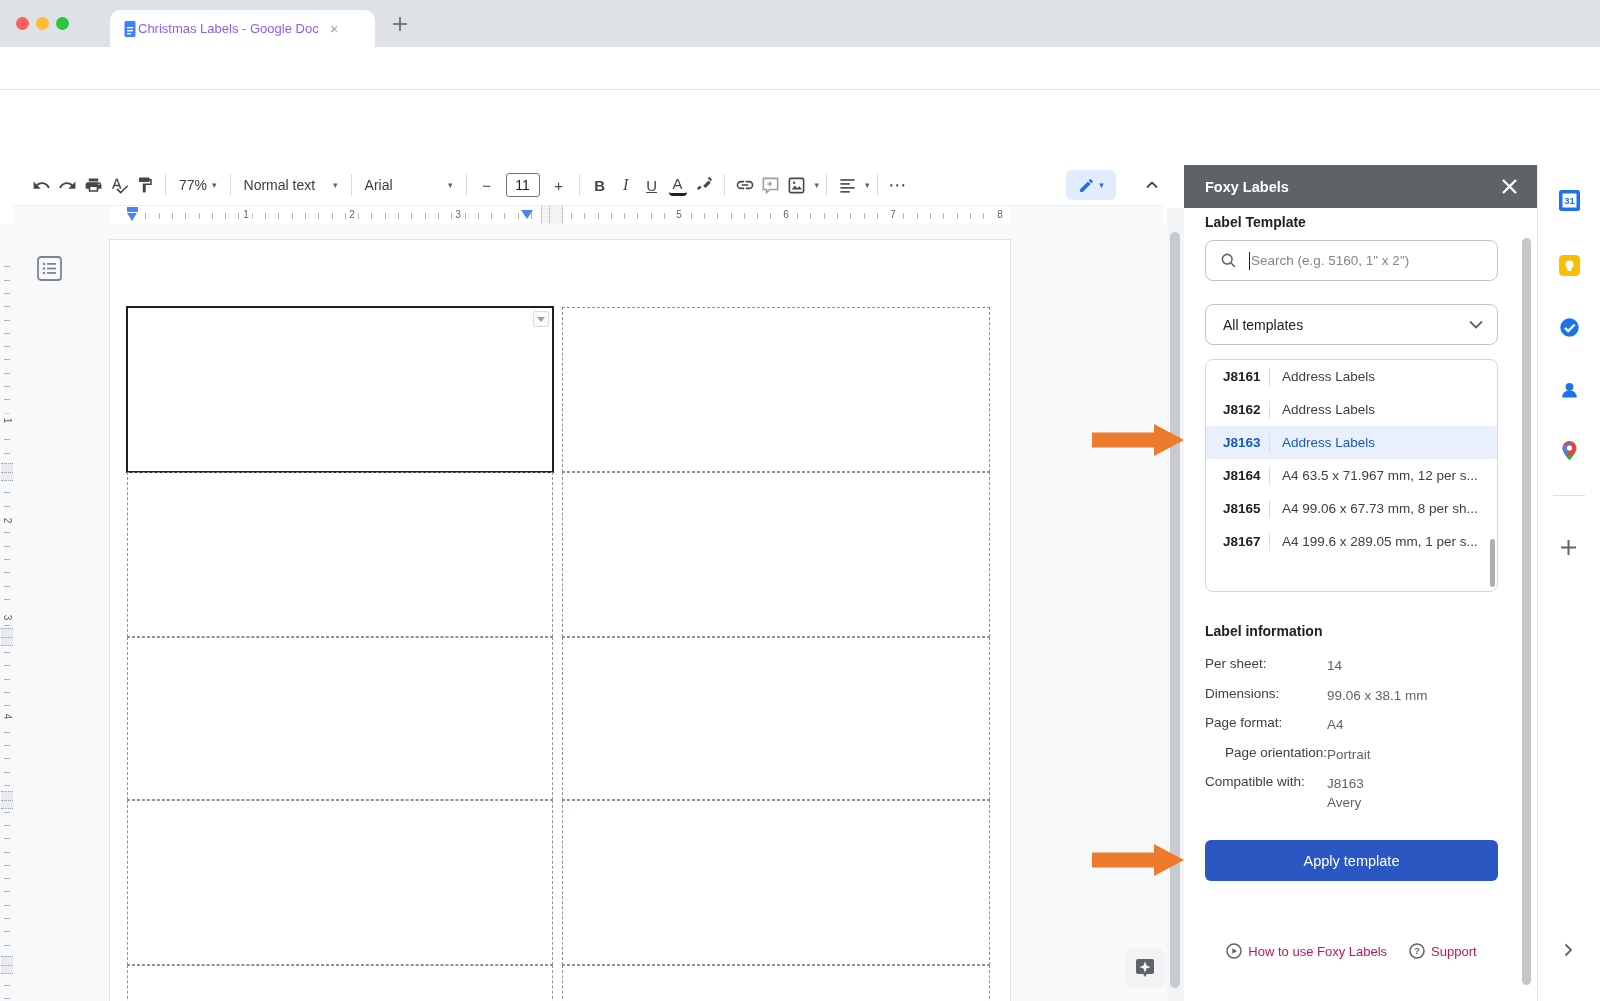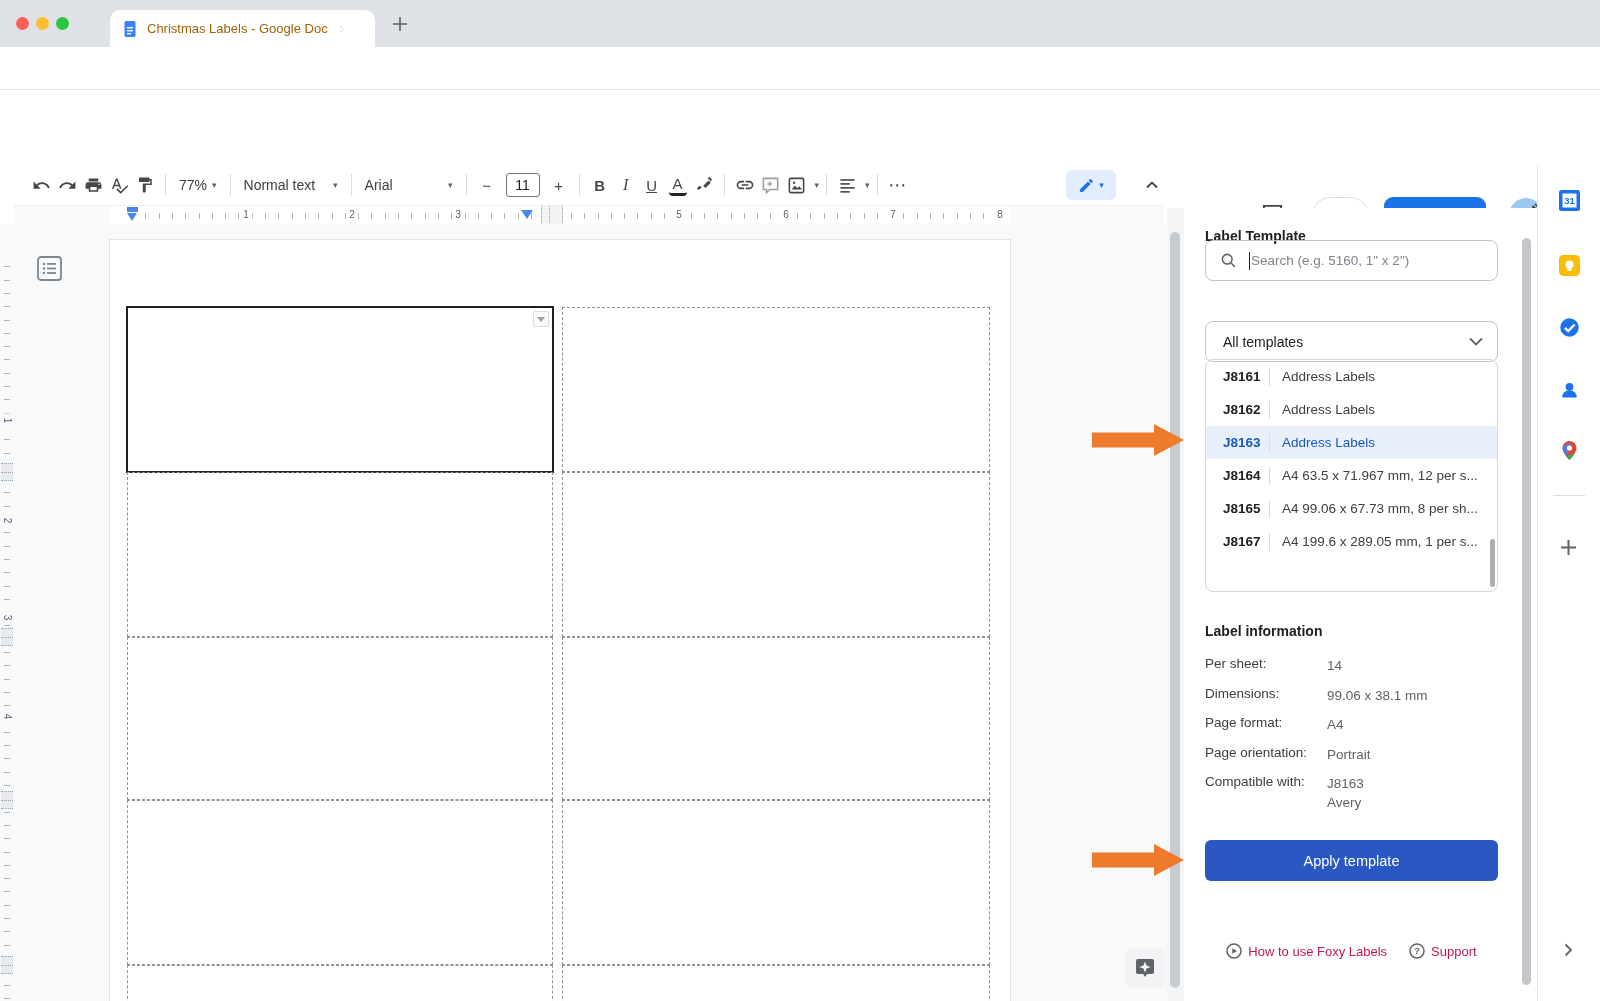--- a/index.html
+++ b/index.html
@@ -4,21 +4,21 @@
 <style>
   * { margin:0; padding:0; box-sizing:border-box; }
   html,body { width:1600px; height:1001px; overflow:hidden; font-family:"Liberation Sans", sans-serif; background:#fff; }
   #app { position:relative; width:1600px; height:1001px; background:#fff; }
 
   
   .tabstrip { position:absolute; left:0; top:0; width:1600px; height:47px; background:#DEE1E6; }
   .light { position:absolute; top:17px; width:13px; height:13px; border-radius:50%; }
   .light.red{ left:16px; background:#FF5F57; } .light.yel{ left:36px; background:#FEBC2E; } .light.grn{ left:56px; background:#29C73F; }
   .tab { position:absolute; left:110px; top:10px; width:265px; height:37px; background:#fff; border-radius:10px 10px 0 0; display:flex; align-items:center; padding:0 10px 0 12px; }
-  .tab .title { font-size:13px; color:#a16207; white-space:nowrap; overflow:hidden; width:190px; margin-left:9px; position:relative; }
+  .tab .title { font-size:13px; color:#8b5cf6; white-space:nowrap; overflow:hidden; width:190px; position:relative; }
   .tab .fade { position:absolute; right:26px; top:8px; width:22px; height:22px; background:linear-gradient(90deg, rgba(255,255,255,0), #fff 80%); }
   .tab .close { margin-left:2px; font-size:15px; color:#5F6368; line-height:1; }
   .newtab { position:absolute; left:392px; top:16px; width:16px; height:16px; }
   .urlbar { position:absolute; left:0; top:47px; width:1600px; height:43px; background:#fff; border-bottom:1px solid #E6E8EB; }
   .navic { position:absolute; top:57px; width:22px; height:22px; }
   .omnibox { position:absolute; left:128px; top:53px; width:1258px; height:31px; background:#F1F3F4; border-radius:16px; display:flex; align-items:center; padding-left:18px; }
   .omnibox .url { font-size:14px; color:#202124; margin-left:12px; letter-spacing:.1px; white-space:nowrap; }
   .guestpill { position:absolute; left:1450px; top:52px; width:88px; height:33px; border:1px solid #DADCE0; border-radius:17px; background:#fff; display:flex; align-items:center; }
   .guestpill .gname { font-size:15px; color:#3C4043; margin-left:7px; }
   .gavatar { width:25px; height:25px; border-radius:50%; background:#5F6368; margin-left:4px; position:relative; overflow:hidden; }
@@ -85,21 +85,21 @@
 
   
   .foxyhdr { position:absolute; left:1184px; top:165px; width:353px; height:43px; background:var(--foxy_header,#5F6368); display:flex; align-items:center; }
   .foxyhdr .ft { color:#fff; font-weight:700; font-size:14.5px; margin-left:21px; }
   .foxyhdr .fx { position:absolute; right:17px; top:11px; width:21px; height:21px; }
   .foxybody { position:absolute; left:1184px; top:208px; width:353px; height:793px; background:#fff; }
   .fh1 { position:absolute; left:21px; font-size:14px; font-weight:700; color:#202124; }
   .searchbox { position:absolute; left:21px; top:32px; width:293px; height:41px; border:1px solid #C2C5C9; border-radius:8px; display:flex; align-items:center; padding-left:14px; }
   .searchbox .cursor { width:1px; height:18px; background:#202124; margin-left:12px; }
   .searchbox .ph { font-size:13.5px; color:#80868B; margin-left:1px; white-space:nowrap; }
-  .selectbox { position:absolute; left:21px; top:96px; width:293px; height:41px; border:1px solid #C2C5C9; border-radius:8px; display:flex; align-items:center; padding:0 14px 0 17px;margin-top:17px; }
+  .selectbox { position:absolute; left:21px; top:96px; width:293px; height:41px; border:1px solid #C2C5C9; border-radius:8px; display:flex; align-items:center; padding:0 14px 0 17px; }
   .selectbox .sv { font-size:14px; color:#202124; flex:1; }
   .tlist { position:absolute; left:21px; top:151px; width:293px; height:233px; border:1px solid #D5D7DA; border-radius:8px; overflow:hidden; }
   .trow { height:33px; display:flex; align-items:center; padding-left:17px; }
   .tcode { width:46px; font-size:13.5px; font-weight:700; color:#202124; }
   .tdiv { width:1px; height:18px; background:#DADCE0; margin-right:12px; }
   .tname { font-size:13.5px; color:#3C4043; white-space:nowrap; }
   .trow.selected { background:var(--selected_bg,#E9F0FB); }
   .trow.selected .tcode, .trow.selected .tname { color:var(--selected_blue,#185ABC); }
   .tlist .lscroll { position:absolute; right:2px; top:179px; width:5px; height:48px; background:#ABAEB3; border-radius:3px; }
   .fh2 { top:415px; }
@@ -434,22 +434,30 @@
   <div class="docscroll">
     <span class="thumb"></span>
   </div>
   <div class="explorebtn">
     <svg width="22" height="22" viewBox="0 0 22 22">
         <path d="M4 2h14a2 2 0 0 1 2 2v11a2 2 0 0 1-2 2h-5.2L11 20l-1.8-3H4a2 2 0 0 1-2-2V4a2 2 0 0 1 2-2z" fill="#5F6368"></path>
         <path d="M11 4.5l1.5 4 4 1.5-4 1.5-1.5 4-1.5-4-4-1.5 4-1.5z" fill="#fff"></path>
       </svg>
   </div>
 
+  <div class="foxyhdr">
+    <span class="ft">Foxy Labels</span>
+    <span class="fx">
+      <svg width="21" height="21" viewBox="0 0 21 21">
+          <path d="M4 4l13 13M17 4L4 17" stroke="#fff" stroke-width="2.4"></path>
+        </svg>
+    </span>
+  </div>
   <div class="foxybody">
-    <span class="fh1" style="top:20px">Label Template</span>
+    <span class="fh1" style="top:6px">Label Template</span>
 
     <div class="searchbox">
       <span>
         <svg width="17" height="17" viewBox="0 0 20 20">
             <circle cx="8.5" cy="8.5" r="5.7" fill="none" stroke="#5F6368" stroke-width="1.8"></circle>
             <path d="M13 13l4.5 4.5" stroke="#5F6368" stroke-width="1.8"></path>
           </svg>
       </span>
       <span class="cursor"></span>
       <span class="ph">Search (e.g. 5160, 1" x 2")</span>
@@ -519,21 +527,21 @@
         <div class="irow" style="top: 477.5px;">
           <span class="ilabel">Dimensions:</span>
           <span class="ivalue">99.06 x 38.1 mm</span>
         </div>
 
         <div class="irow" style="top: 507px;">
           <span class="ilabel">Page format:</span>
           <span class="ivalue">A4</span>
         </div>
 
-        <div class="irow" style="top: 536.5px;">
+        <div class="irow" style="top: 536.5px; text-align: right;">
           <span class="ilabel">Page orientation:</span>
           <span class="ivalue">Portrait</span>
         </div>
 
         <div class="irow" style="top: 566px;">
           <span class="ilabel">Compatible with:</span>
           <span class="ivalue">J8163
 Avery</span>
         </div>
       </div>

